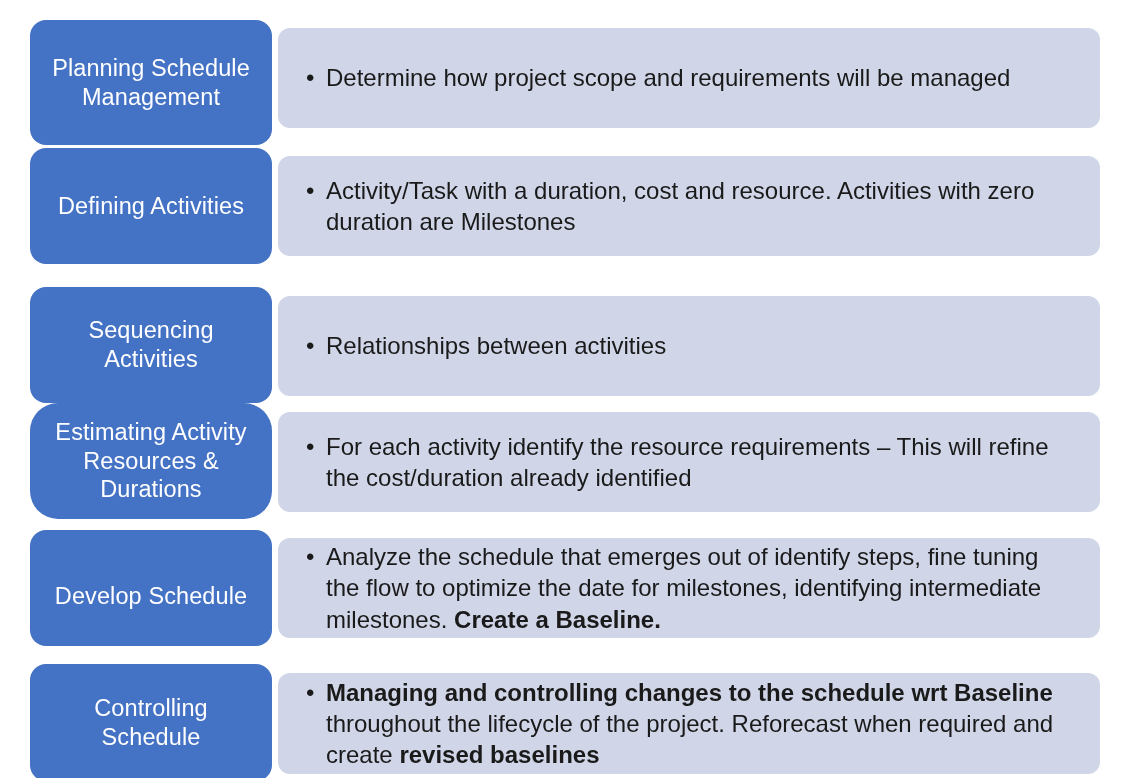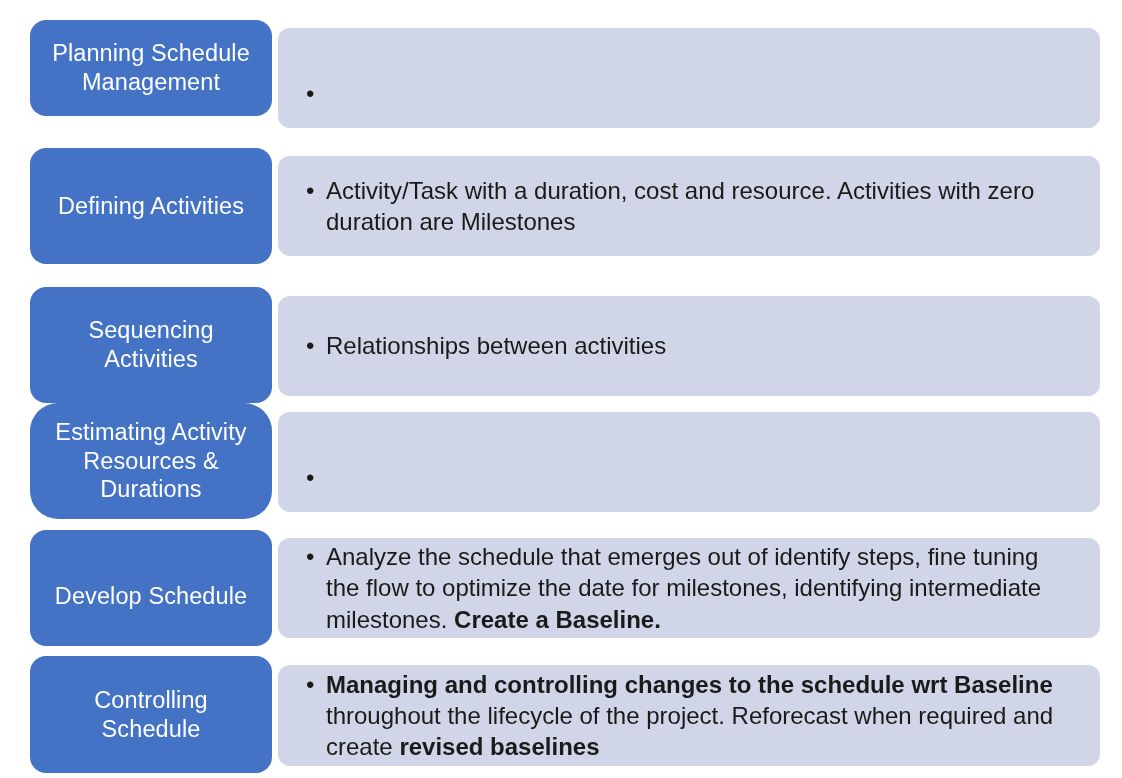--- a/index.html
+++ b/index.html
@@ -78,26 +78,26 @@
   }
   .bold {
     font-weight: 700;
   }
 </style>
 </head>
 <body>
 
 <div id="diagram">
     <div class="row" style="top: 0px; height: 778px; pointer-events: none;">
-      <div class="label-box" style="top: 20px; height: 96px; background: rgb(68, 114, 196); pointer-events: auto;">
+      <div class="label-box" style="top: 20px; height: 125px; background: rgb(68, 114, 196); pointer-events: auto;">
         <span class="label-text" style="color: rgb(255, 255, 255);">Planning Schedule
 Management</span>
       </div>
       <div class="body-panel" style="top: 28px; height: 100px; background: rgb(208, 214, 232); pointer-events: auto;">
-        <div class="bullet-line" style="color: rgb(26, 26, 26);"><span class="bullet-dot" style="color: rgb(26, 26, 26);">•</span></div>
+        <div class="bullet-line" style="color: rgb(26, 26, 26);"><span class="bullet-dot" style="color: rgb(26, 26, 26);">•</span><span>Determine how project scope and requirements will be managed</span></div>
       </div>
     </div>
     <div class="row" style="top: 0px; height: 778px; pointer-events: none; border-radius: 14px;">
       <div class="label-box" style="top: 148px; height: 116px; background: rgb(68, 114, 196); pointer-events: auto;">
         <span class="label-text" style="color: rgb(255, 255, 255);">Defining Activities</span>
       </div>
       <div class="body-panel" style="top: 156px; height: 100px; background: rgb(208, 214, 232); pointer-events: auto;">
         <div class="bullet-line" style="color: rgb(26, 26, 26);"><span class="bullet-dot" style="color: rgb(26, 26, 26);">•</span><span>Activity/Task with a duration, cost and resource. Activities with zero duration are Milestones</span></div>
       </div>
     </div>
@@ -110,32 +110,32 @@
         <div class="bullet-line" style="color: rgb(26, 26, 26);"><span class="bullet-dot" style="color: rgb(26, 26, 26);">•</span><span>Relationships between activities</span></div>
       </div>
     </div>
     <div class="row" style="top: 0px; height: 778px; pointer-events: none;">
       <div class="label-box" style="top: 403px; height: 116px; background: rgb(68, 114, 196); pointer-events: auto; border-radius: 28px;">
         <span class="label-text" style="color: rgb(255, 255, 255);">Estimating Activity
 Resources &amp;
 Durations</span>
       </div>
       <div class="body-panel" style="top: 412px; height: 100px; background: rgb(208, 214, 232); pointer-events: auto;">
-        <div class="bullet-line" style="color: rgb(26, 26, 26);"><span class="bullet-dot" style="color: rgb(26, 26, 26);">•</span></div>
+        <div class="bullet-line" style="color: rgb(26, 26, 26);"><span class="bullet-dot" style="color: rgb(26, 26, 26);">•</span><span>For each activity identify the resource requirements – This will refine the cost/duration already identified</span></div>
       </div>
     </div>
     <div class="row" style="top: 0px; height: 778px; pointer-events: none;">
       <div class="label-box" style="top: 530px; height: 116px; background: rgb(68, 114, 196); pointer-events: auto;">
         <span class="label-text" style="color: rgb(255, 255, 255); margin-top: 16px;">Develop Schedule</span>
       </div>
       <div class="body-panel" style="top: 538px; height: 100px; background: rgb(208, 214, 232); pointer-events: auto;">
         <div class="bullet-line" style="color: rgb(26, 26, 26);"><span class="bullet-dot" style="color: rgb(26, 26, 26);">•</span><span>Analyze the schedule that emerges out of identify steps, fine tuning the flow to optimize the date for milestones, identifying intermediate milestones. </span><span class="bold">Create a Baseline.</span></div>
       </div>
     </div>
-    <div class="row" style="top: 0px; height: 670px; pointer-events: none;">
+    <div class="row" style="top: 8px; height: 670px; pointer-events: none;">
       <div class="label-box" style="top: 656px; height: 117px; background: rgb(68, 114, 196); pointer-events: auto;">
         <span class="label-text" style="color: rgb(255, 255, 255);">Controlling
 Schedule</span>
       </div>
       <div class="body-panel" style="top: 665px; height: 101px; background: rgb(208, 214, 232); pointer-events: auto;">
         <div class="bullet-line" style="color: rgb(26, 26, 26);"><span class="bullet-dot" style="color: rgb(26, 26, 26);">•</span><span class="bold">Managing and controlling changes to the schedule wrt Baseline</span><span> throughout the lifecycle of the project. Reforecast when required and create </span><span class="bold">revised baselines</span></div>
       </div>
     </div>
   </div>
 

